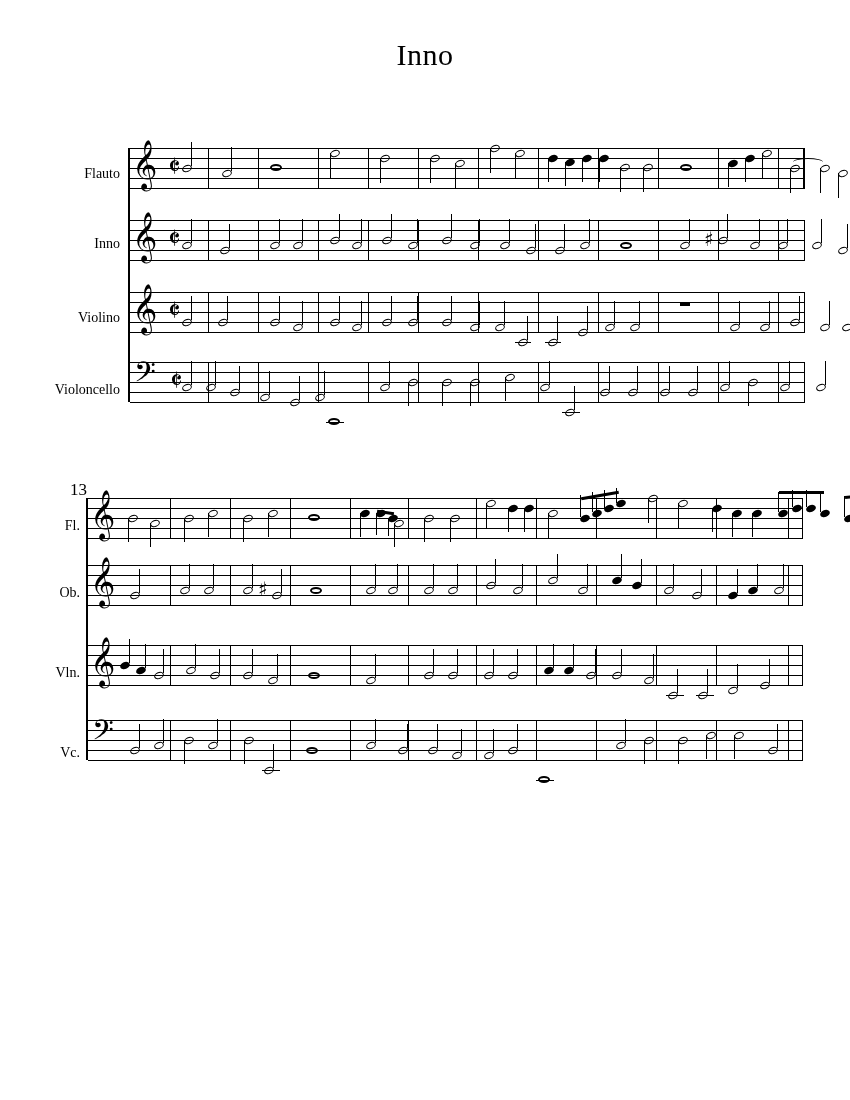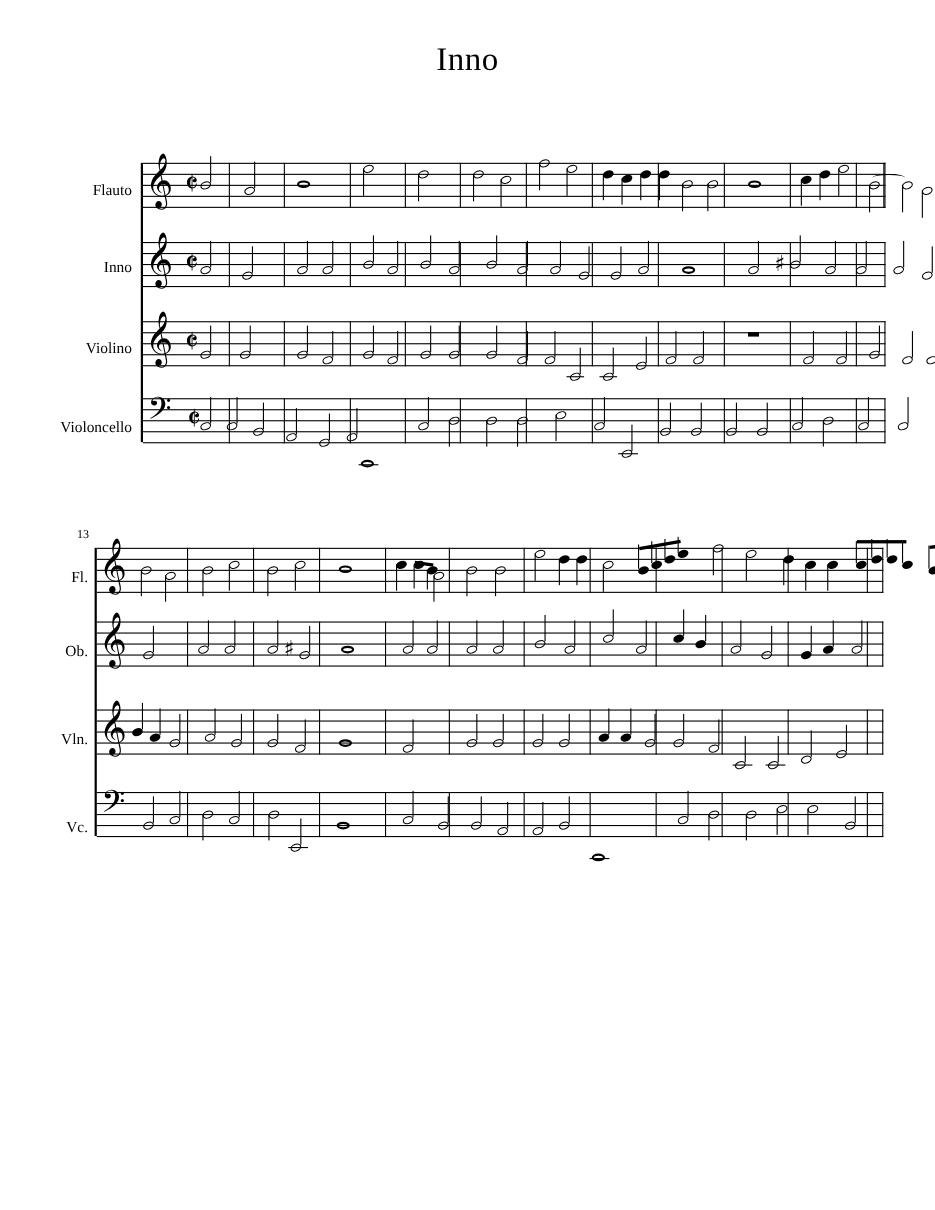--- a/index.html
+++ b/index.html
@@ -30,21 +30,21 @@
     text-align: center;
     font-size: 30px;
     font-family: "Liberation Serif", serif;
     letter-spacing: 0.5px;
   }
   .system {
     position: absolute;
   }
   .system-number {
     position: absolute;
-    font-size: 11px;
+    font-size: 17px;
     font-family: "Liberation Serif", serif;
   }
   .inst-label {
     position: absolute;
     font-size: 14px;
     font-family: "Liberation Serif", serif;
     text-align: right;
     white-space: nowrap;
   }
   .staff {

